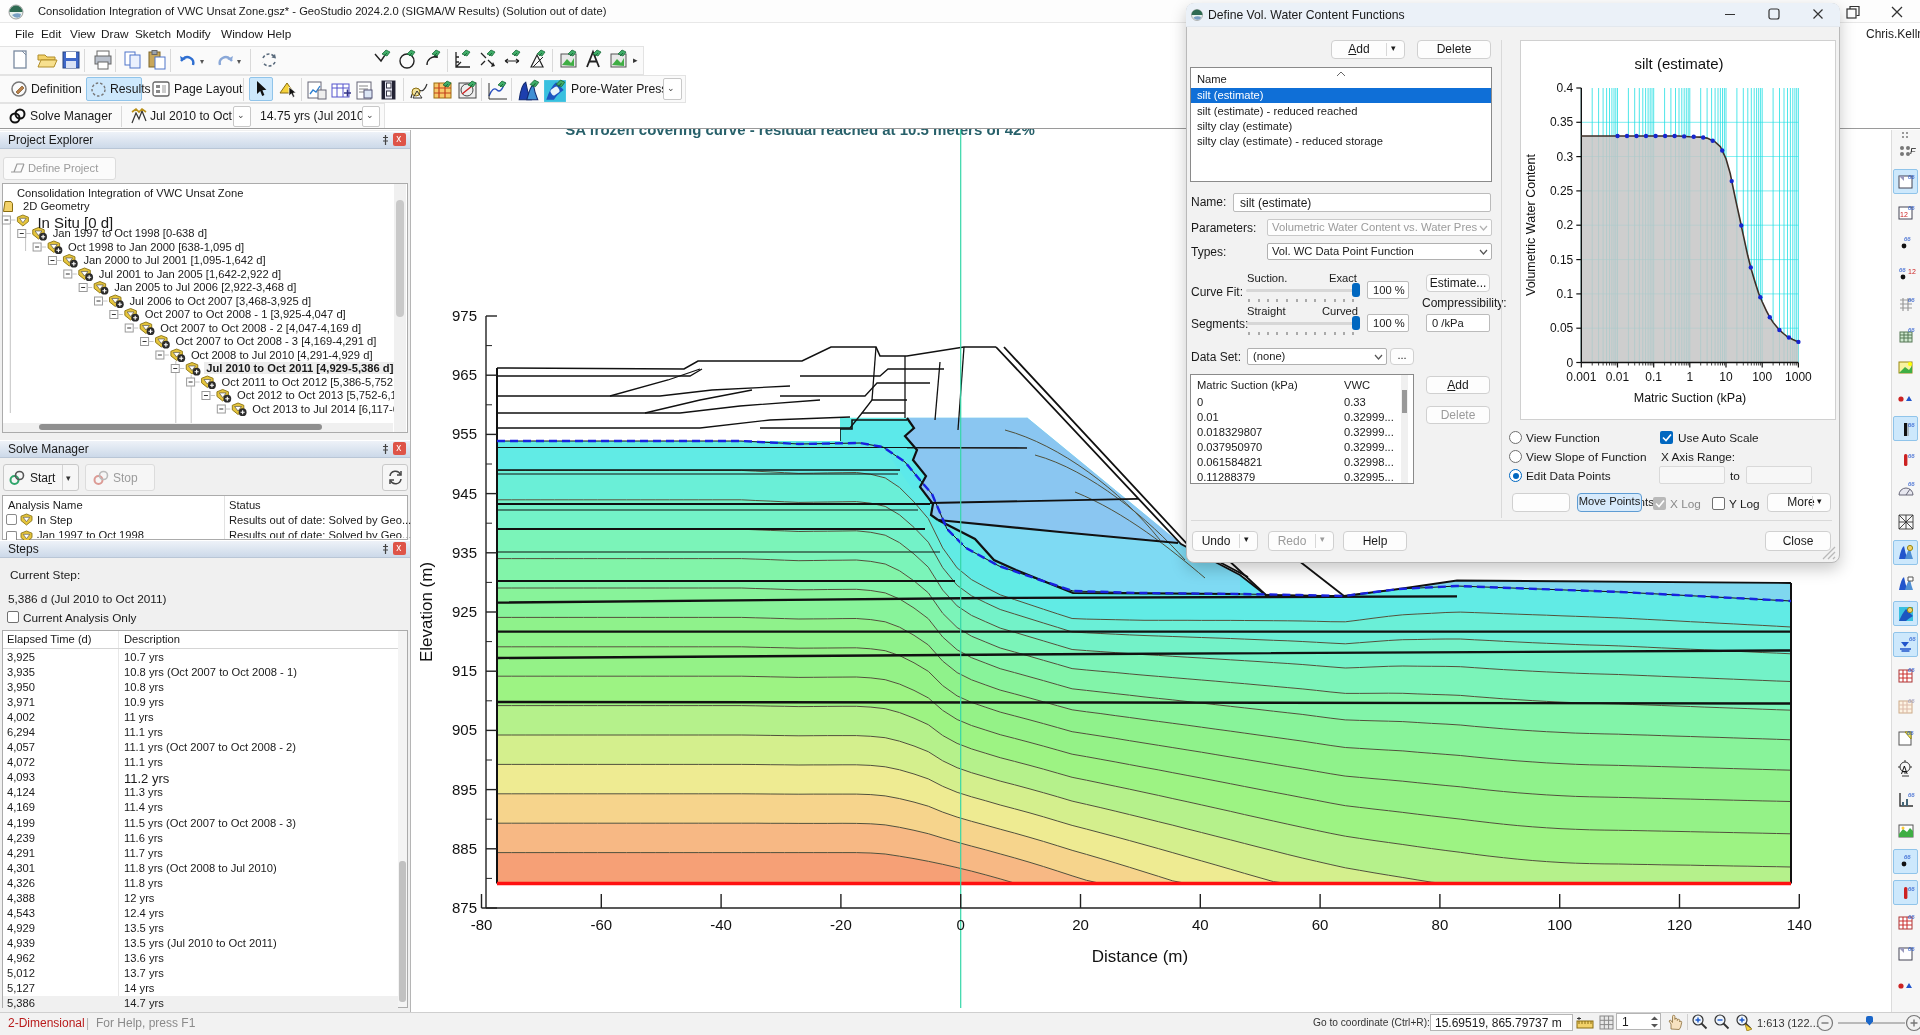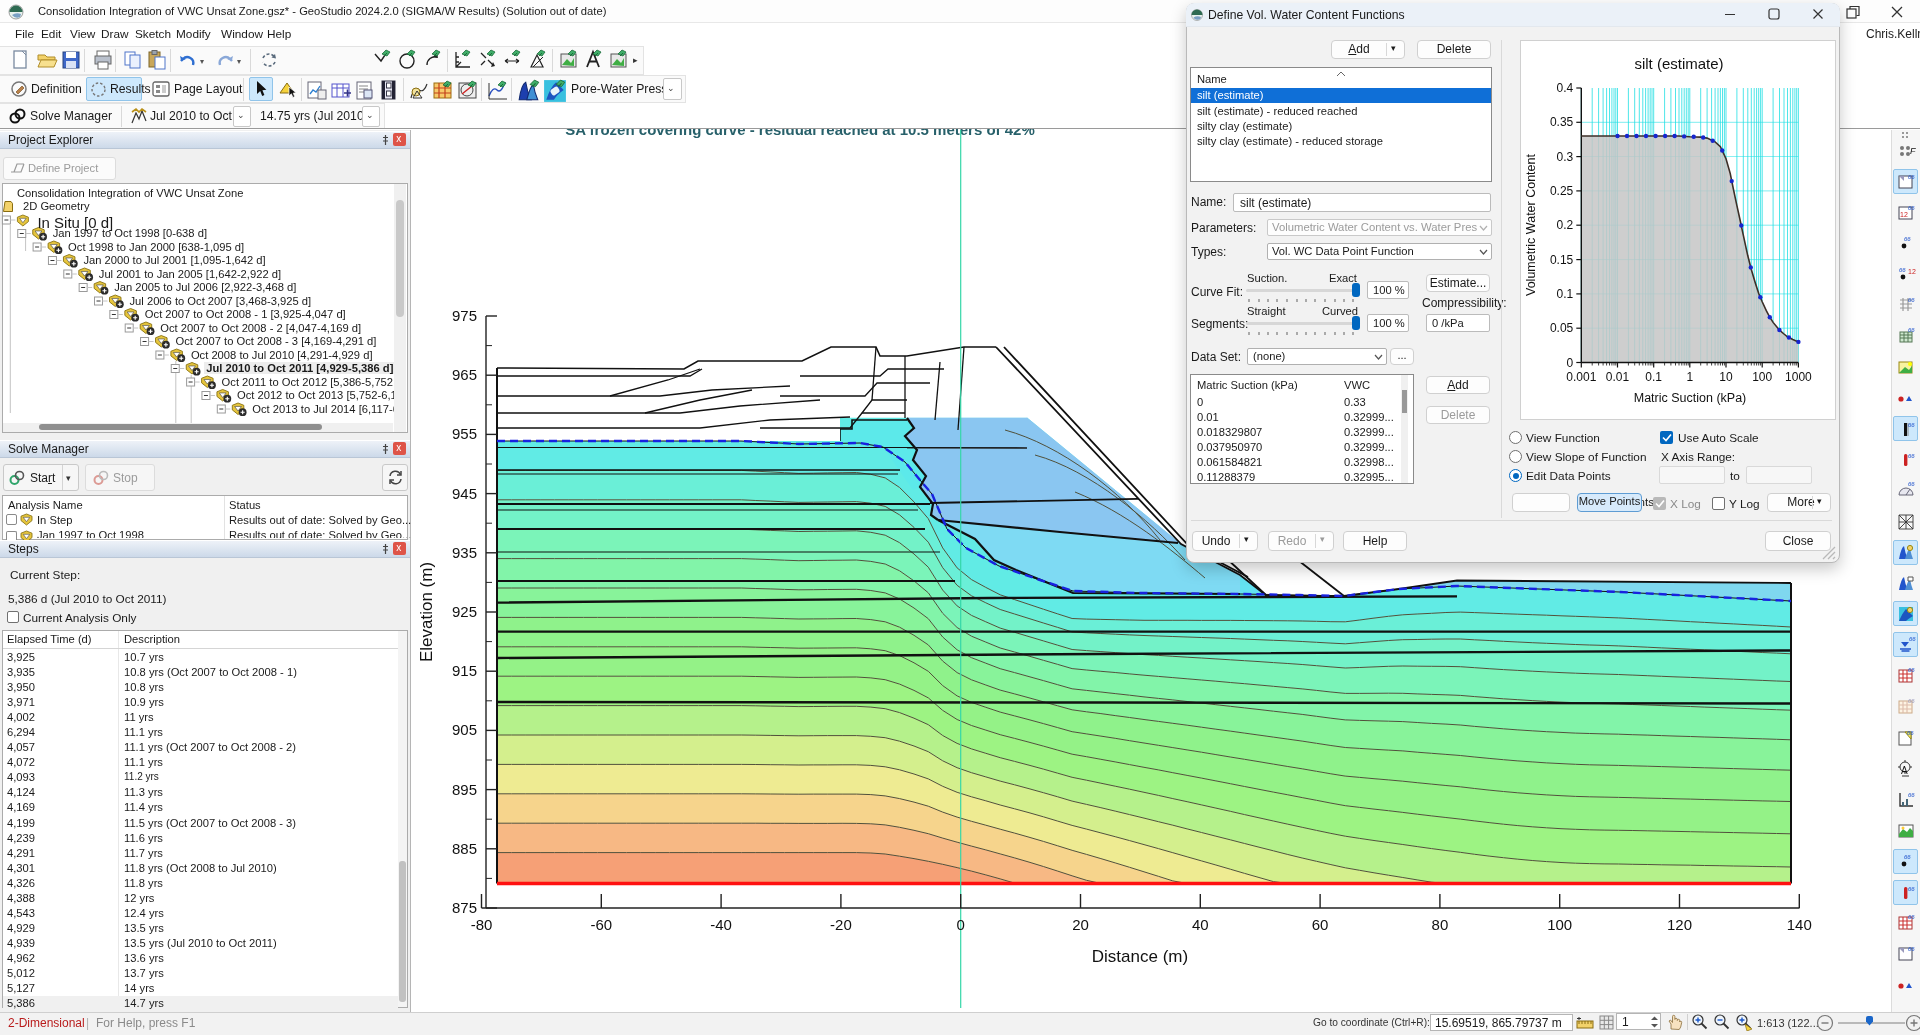--- a/index.html
+++ b/index.html
@@ -654,21 +654,21 @@
 <div class="abs ttxt" style="left:124px;top:696px;font-size:11.2px;color:#1a1a1a">10.9 yrs</div>
 <div class="abs ttxt" style="left:7px;top:711px;font-size:11.2px;color:#1a1a1a">4,002</div>
 <div class="abs ttxt" style="left:124px;top:711px;font-size:11.2px;color:#1a1a1a">11 yrs</div>
 <div class="abs ttxt" style="left:7px;top:726px;font-size:11.2px;color:#1a1a1a">6,294</div>
 <div class="abs ttxt" style="left:124px;top:726px;font-size:11.2px;color:#1a1a1a">11.1 yrs</div>
 <div class="abs ttxt" style="left:7px;top:741px;font-size:11.2px;color:#1a1a1a">4,057</div>
 <div class="abs ttxt" style="left:124px;top:741px;font-size:11.2px;color:#1a1a1a">11.1 yrs (Oct 2007 to Oct 2008 - 2)</div>
 <div class="abs ttxt" style="left:7px;top:756px;font-size:11.2px;color:#1a1a1a">4,072</div>
 <div class="abs ttxt" style="left:124px;top:756px;font-size:11.2px;color:#1a1a1a">11.1 yrs</div>
 <div class="abs ttxt" style="left:7px;top:771px;font-size:11.2px;color:#1a1a1a">4,093</div>
-<div class="abs ttxt" style="left:124px;top:771px;font-size:10px;color:#1a1a1a">11.2 yrs</div>
+<div class="abs ttxt" style="left:124px;top:771px;font-size:13px;color:#1a1a1a">11.2 yrs</div>
 <div class="abs ttxt" style="left:7px;top:786px;font-size:11.2px;color:#1a1a1a">4,124</div>
 <div class="abs ttxt" style="left:124px;top:786px;font-size:11.2px;color:#1a1a1a">11.3 yrs</div>
 <div class="abs ttxt" style="left:7px;top:801px;font-size:11.2px;color:#1a1a1a">4,169</div>
 <div class="abs ttxt" style="left:124px;top:801px;font-size:11.2px;color:#1a1a1a">11.4 yrs</div>
 <div class="abs ttxt" style="left:7px;top:817px;font-size:11.2px;color:#1a1a1a">4,199</div>
 <div class="abs ttxt" style="left:124px;top:817px;font-size:11.2px;color:#1a1a1a">11.5 yrs (Oct 2007 to Oct 2008 - 3)</div>
 <div class="abs ttxt" style="left:7px;top:832px;font-size:11.2px;color:#1a1a1a">4,239</div>
 <div class="abs ttxt" style="left:124px;top:832px;font-size:11.2px;color:#1a1a1a">11.6 yrs</div>
 <div class="abs ttxt" style="left:7px;top:847px;font-size:11.2px;color:#1a1a1a">4,291</div>
 <div class="abs ttxt" style="left:124px;top:847px;font-size:11.2px;color:#1a1a1a">11.7 yrs</div>

